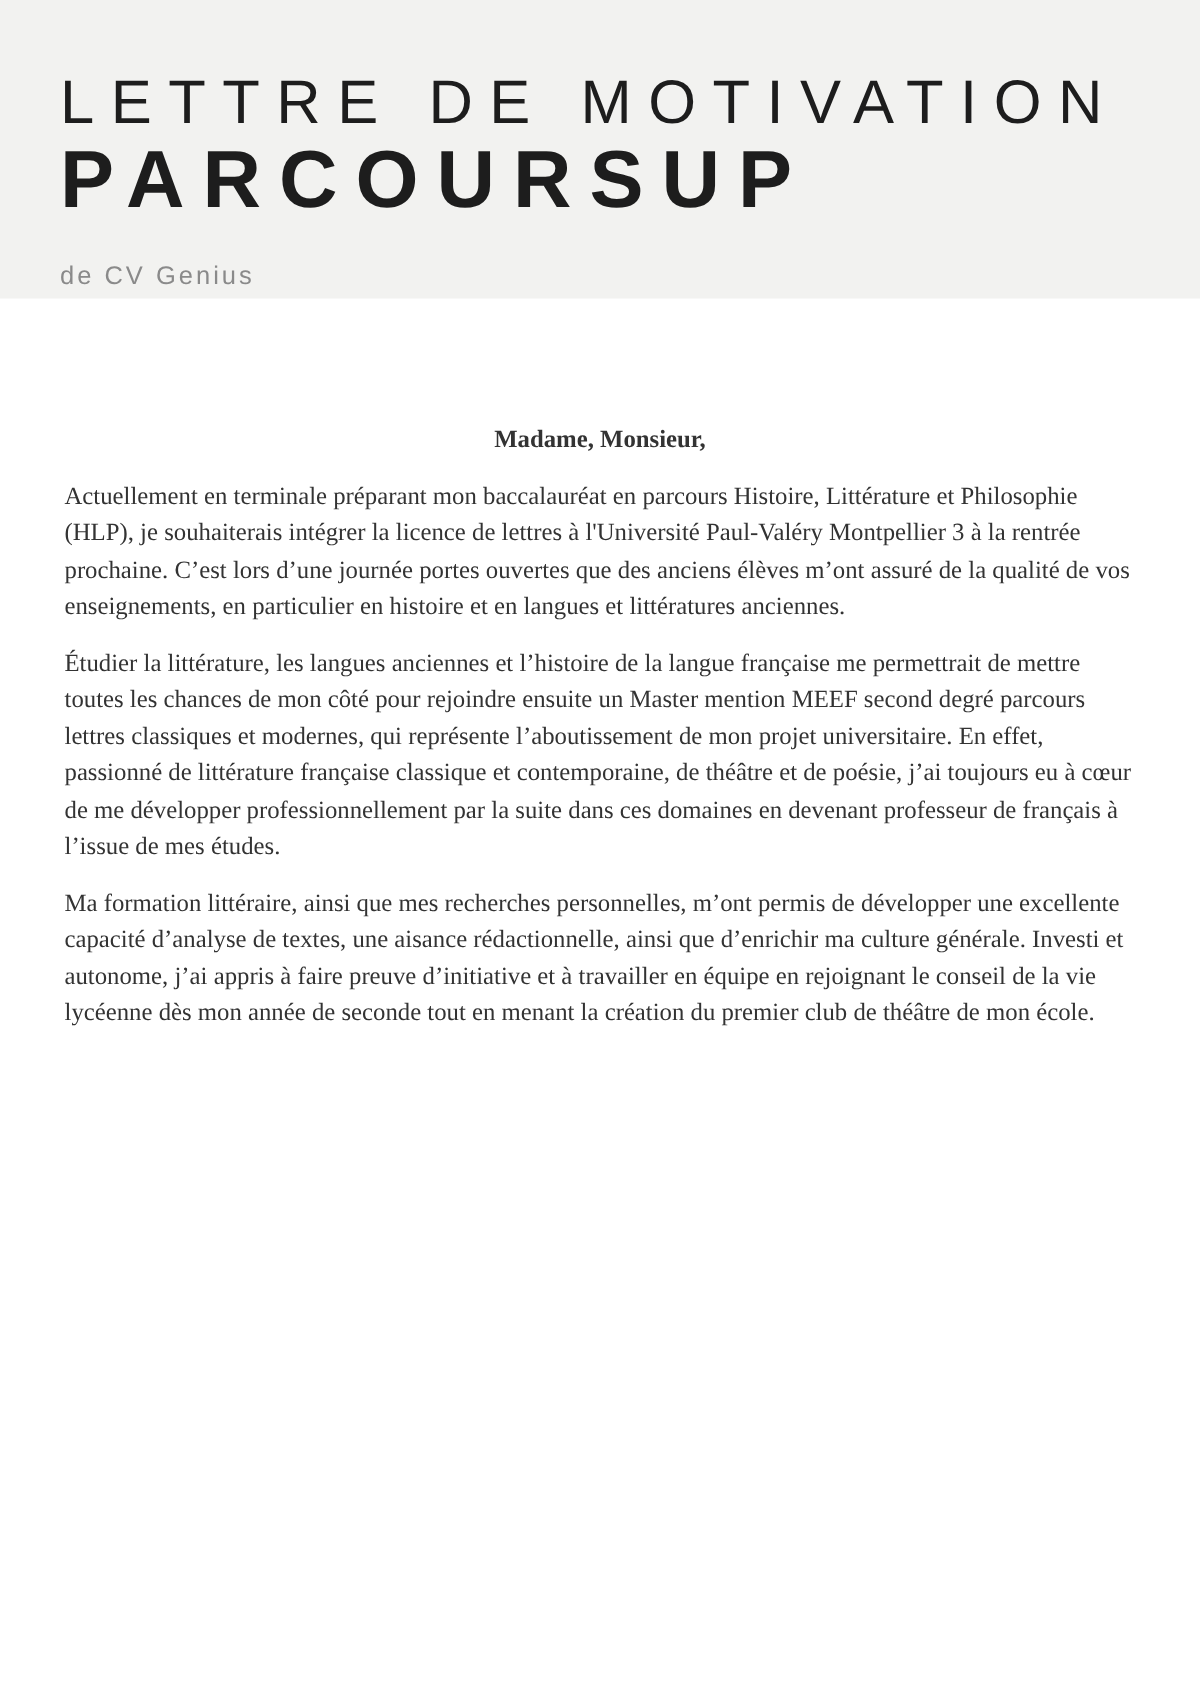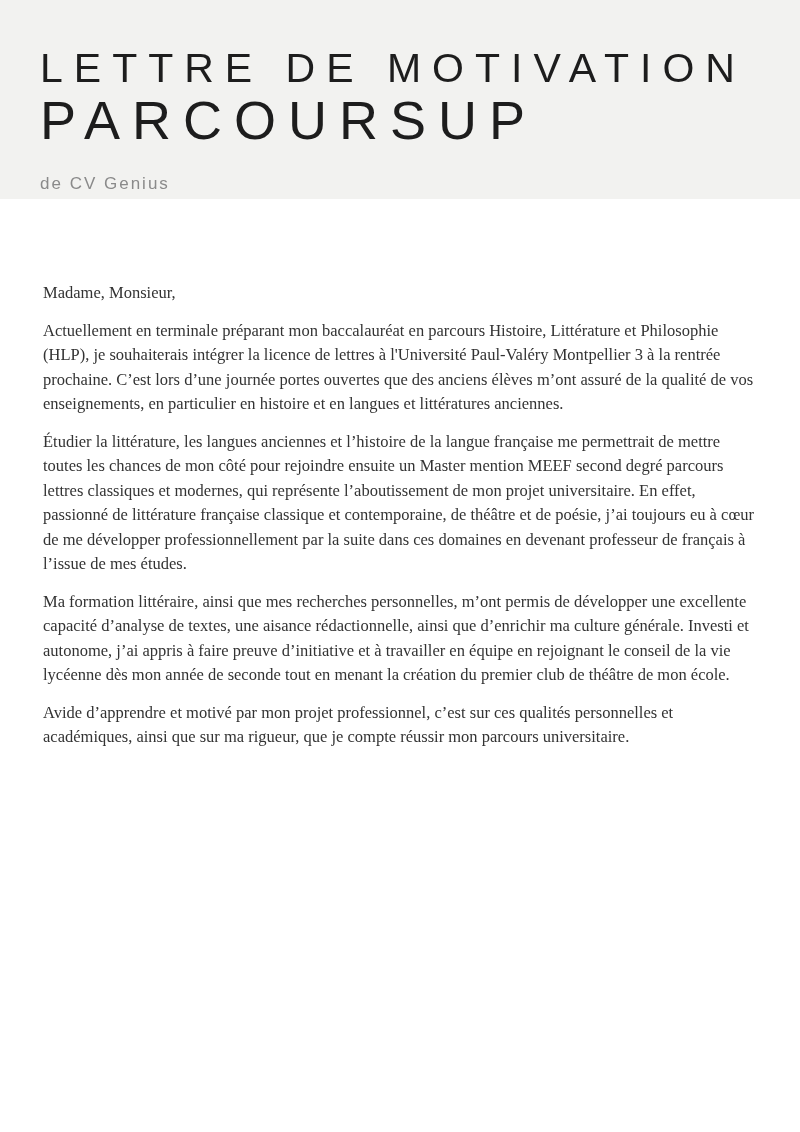--- a/index.html
+++ b/index.html
@@ -29,21 +29,21 @@
     font-size: 41px;
     font-weight: 400;
     letter-spacing: 11px;
     line-height: 44px;
     color: var(--title-text);
     white-space: nowrap;
   }
   .title-line2 {
     font-family: "Liberation Sans", "DejaVu Sans", sans-serif;
     font-size: 54px;
-    font-weight: 400;
+    font-weight: 700;
     letter-spacing: 12px;
     line-height: 60px;
     color: var(--title-text);
     white-space: nowrap;
   }
   .byline {
     font-family: "Liberation Sans", "DejaVu Sans", sans-serif;
     font-size: 17px;
     font-weight: 400;
     letter-spacing: 2px;
@@ -53,32 +53,31 @@
   }
   .letter-body {
     padding: 82px 43px 0 43px;
     font-family: "Liberation Serif", "DejaVu Serif", serif;
     font-size: 16.5px;
     line-height: 24.5px;
     color: var(--body-text);
     text-align: left;
   }
   .letter-body p { margin: 0 0 13px 0; }
-  .salutation { font-weight: 400; }
+  .salutation { font-weight: 700; text-align: center; }
 </style>
 </head>
 <body>
 
 <div class="page">
   <div class="header">
     <div class="title-line1">LETTRE DE MOTIVATION</div>
     <div class="title-line2">PARCOURSUP</div>
     <div class="byline">de CV Genius</div>
   </div>
 
   <div class="letter-body">
     <p class="salutation">Madame, Monsieur,</p>
     <p>Actuellement en terminale préparant mon baccalauréat en parcours Histoire, Littérature et Philosophie (HLP), je souhaiterais intégrer la licence de lettres à l'Université Paul-Valéry Montpellier 3 à la rentrée prochaine. C’est lors d’une journée portes ouvertes que des anciens élèves m’ont assuré de la qualité de vos enseignements, en particulier en histoire et en langues et littératures anciennes.</p>
     <p>Étudier la littérature, les langues anciennes et l’histoire de la langue française me permettrait de mettre toutes les chances de mon côté pour rejoindre ensuite un Master mention MEEF second degré parcours lettres classiques et modernes, qui représente l’aboutissement de mon projet universitaire. En effet, passionné de littérature française classique et contemporaine, de théâtre et de poésie, j’ai toujours eu à cœur de me développer professionnellement par la suite dans ces domaines en devenant professeur de français à l’issue de mes études.</p>
     <p>Ma formation littéraire, ainsi que mes recherches personnelles, m’ont permis de développer une excellente capacité d’analyse de textes, une aisance rédactionnelle, ainsi que d’enrichir ma culture générale. Investi et autonome, j’ai appris à faire preuve d’initiative et à travailler en équipe en rejoignant le conseil de la vie lycéenne dès mon année de seconde tout en menant la création du premier club de théâtre de mon école.</p>
-    <p>Avide d’apprendre et motivé par mon projet professionnel, c’est sur ces qualités personnelles et académiques, ainsi que sur ma rigueur, que je compte réussir mon parcours universitaire.</p>
   </div>
 </div>
 
 </body></html>

